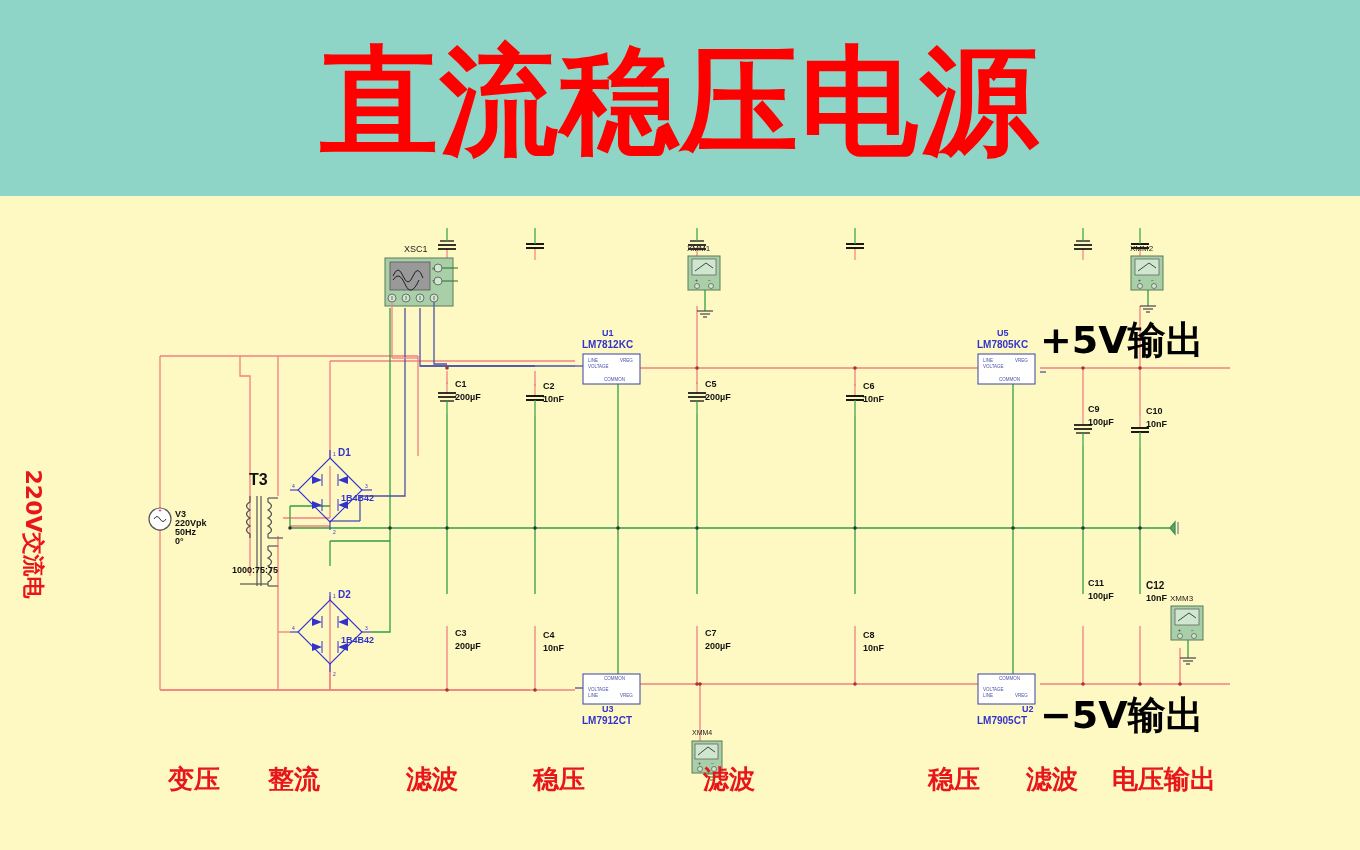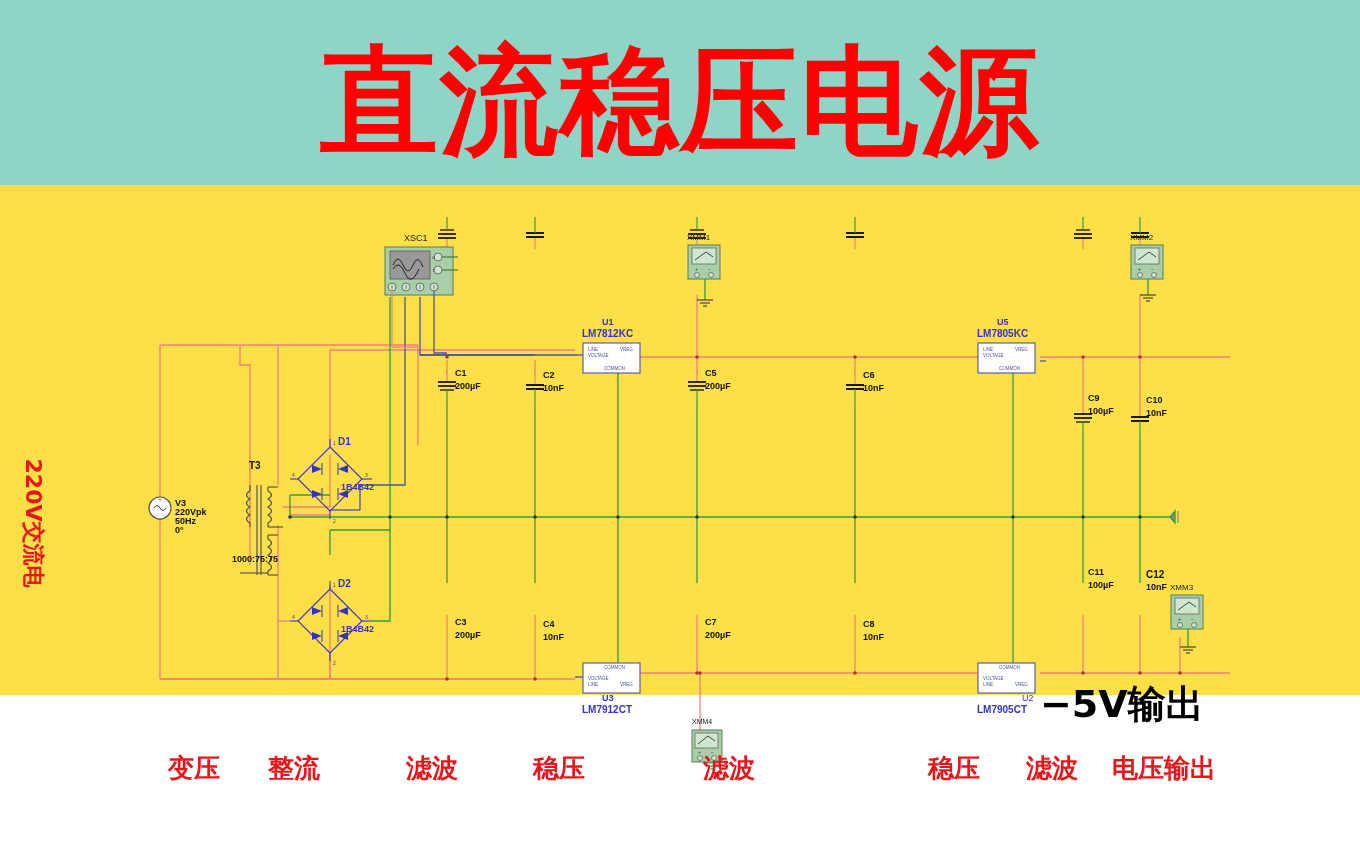--- a/index.html
+++ b/index.html
@@ -17,22 +17,22 @@
     text-align:center;
     font-family:"DejaVu Serif","Liberation Serif",serif;
     font-weight:bold;
     font-size:118px;
     line-height:118px;
     color:#ff0000;
     letter-spacing:2px;
     white-space:nowrap;
   }
   #canvas{
-    position:absolute;left:0;top:185px;width:1360px;height:510px;
-    background:#fde047;
+    position:absolute;left:0;top:196px;width:1360px;height:654px;
+    background:#fef9c3;
   }
   svg#schematic{position:absolute;left:0;top:0;}
 
   .ovl{position:absolute;}
 
   .cn-big{
     font-family:"DejaVu Sans","Liberation Sans",sans-serif;
     font-weight:bold;
     font-size:38px;
     color:#000000;
@@ -476,35 +476,35 @@
   <div class="ovl" style="left:687px;top:48px;font-size:8px;color:#222;">XMM1</div>
   <div class="ovl" style="left:1130px;top:48px;font-size:8px;color:#222;">XMM2</div>
   <div class="ovl" style="left:1170px;top:398px;font-size:8px;color:#222;">XMM3</div>
   <div class="ovl" style="left:692px;top:533px;font-size:7px;color:#222;">XMM4</div>
 
   <div class="ovl" style="left:175px;top:313px;font-size:9px;font-weight:bold;color:#111;">V3</div>
   <div class="ovl" style="left:175px;top:322px;font-size:9px;font-weight:bold;color:#111;">220Vpk</div>
   <div class="ovl" style="left:175px;top:331px;font-size:9px;font-weight:bold;color:#111;">50Hz</div>
   <div class="ovl" style="left:175px;top:340px;font-size:9px;font-weight:bold;color:#111;">0°</div>
 
-  <div class="ovl" style="left:249px;top:275px;font-size:10px;font-weight:bold;color:#111;text-align:center;">T3</div>
+  <div class="ovl" style="left:249px;top:275px;font-size:16px;font-weight:bold;color:#111;text-align:center;">T3</div>
   <div class="ovl" style="left:232px;top:369px;font-size:9px;font-weight:bold;color:#111;">1000:75:75</div>
 
   <div class="ovl" style="left:338px;top:251px;font-size:10px;font-weight:bold;color:#3333cc;">D1</div>
   <div class="ovl" style="left:341px;top:297px;font-size:9px;font-weight:bold;color:#3333cc;">1B4B42</div>
   <div class="ovl" style="left:338px;top:393px;font-size:10px;font-weight:bold;color:#3333cc;">D2</div>
   <div class="ovl" style="left:341px;top:439px;font-size:9px;font-weight:bold;color:#3333cc;">1B4B42</div>
 
   <div class="ovl" style="left:602px;top:132px;font-size:9px;font-weight:bold;color:#3333cc;">U1</div>
   <div class="ovl" style="left:582px;top:143px;font-size:10px;font-weight:bold;color:#3333cc;">LM7812KC</div>
   <div class="ovl" style="left:997px;top:132px;font-size:9px;font-weight:bold;color:#3333cc;">U5</div>
   <div class="ovl" style="left:977px;top:143px;font-size:10px;font-weight:bold;color:#3333cc;">LM7805KC</div>
   <div class="ovl" style="left:602px;top:508px;font-size:9px;font-weight:bold;color:#3333cc;">U3</div>
   <div class="ovl" style="left:582px;top:519px;font-size:10px;font-weight:bold;color:#3333cc;">LM7912CT</div>
-  <div class="ovl" style="left:997px;top:508px;font-size:9px;font-weight:normal;color:#3333cc;padding-left:25px;">U2</div>
+  <div class="ovl" style="left:997px;top:508px;font-size:9px;font-weight:bold;color:#3333cc;padding-left:25px;">U2</div>
   <div class="ovl" style="left:977px;top:519px;font-size:10px;font-weight:bold;color:#3333cc;">LM7905CT</div>
 
   <div class="ovl" style="left:455px;top:183px;font-size:9px;font-weight:bold;color:#111;">C1</div>
   <div class="ovl" style="left:455px;top:196px;font-size:9px;font-weight:bold;color:#111;">200µF</div>
   <div class="ovl" style="left:543px;top:185px;font-size:9px;font-weight:bold;color:#111;">C2</div>
   <div class="ovl" style="left:543px;top:198px;font-size:9px;font-weight:bold;color:#111;">10nF</div>
 
   <div class="ovl" style="left:455px;top:432px;font-size:9px;font-weight:bold;color:#111;">C3</div>
   <div class="ovl" style="left:455px;top:445px;font-size:9px;font-weight:bold;color:#111;">200µF</div>
   <div class="ovl" style="left:543px;top:434px;font-size:9px;font-weight:bold;color:#111;">C4</div>
@@ -523,20 +523,21 @@
   <div class="ovl" style="left:1088px;top:208px;font-size:9px;font-weight:bold;color:#111;">C9</div>
   <div class="ovl" style="left:1088px;top:221px;font-size:9px;font-weight:bold;color:#111;">100µF</div>
   <div class="ovl" style="left:1146px;top:210px;font-size:9px;font-weight:bold;color:#111;">C10</div>
   <div class="ovl" style="left:1146px;top:223px;font-size:9px;font-weight:bold;color:#111;">10nF</div>
 
   <div class="ovl" style="left:1088px;top:382px;font-size:9px;font-weight:bold;color:#111;">C11</div>
   <div class="ovl" style="left:1088px;top:395px;font-size:9px;font-weight:bold;color:#111;">100µF</div>
   <div class="ovl" style="left:1146px;top:384px;font-size:10px;font-weight:bold;color:#111;">C12</div>
   <div class="ovl" style="left:1146px;top:397px;font-size:9px;font-weight:bold;color:#111;">10nF</div>
 
+  <div class="ovl cn-big" style="left:1040px;top:125px;">+5V输出</div>
   <div class="ovl cn-big" style="left:1040px;top:500px;">−5V输出</div>
 
   <div id="ac-label">220V交流电</div>
 
   <div class="ovl cn-red" style="left:168px;top:570px;">变压</div>
   <div class="ovl cn-red" style="left:268px;top:570px;">整流</div>
   <div class="ovl cn-red" style="left:406px;top:570px;">滤波</div>
   <div class="ovl cn-red" style="left:533px;top:570px;">稳压</div>
   <div class="ovl cn-red" style="left:703px;top:570px;">滤波</div>
   <div class="ovl cn-red" style="left:928px;top:570px;">稳压</div>

